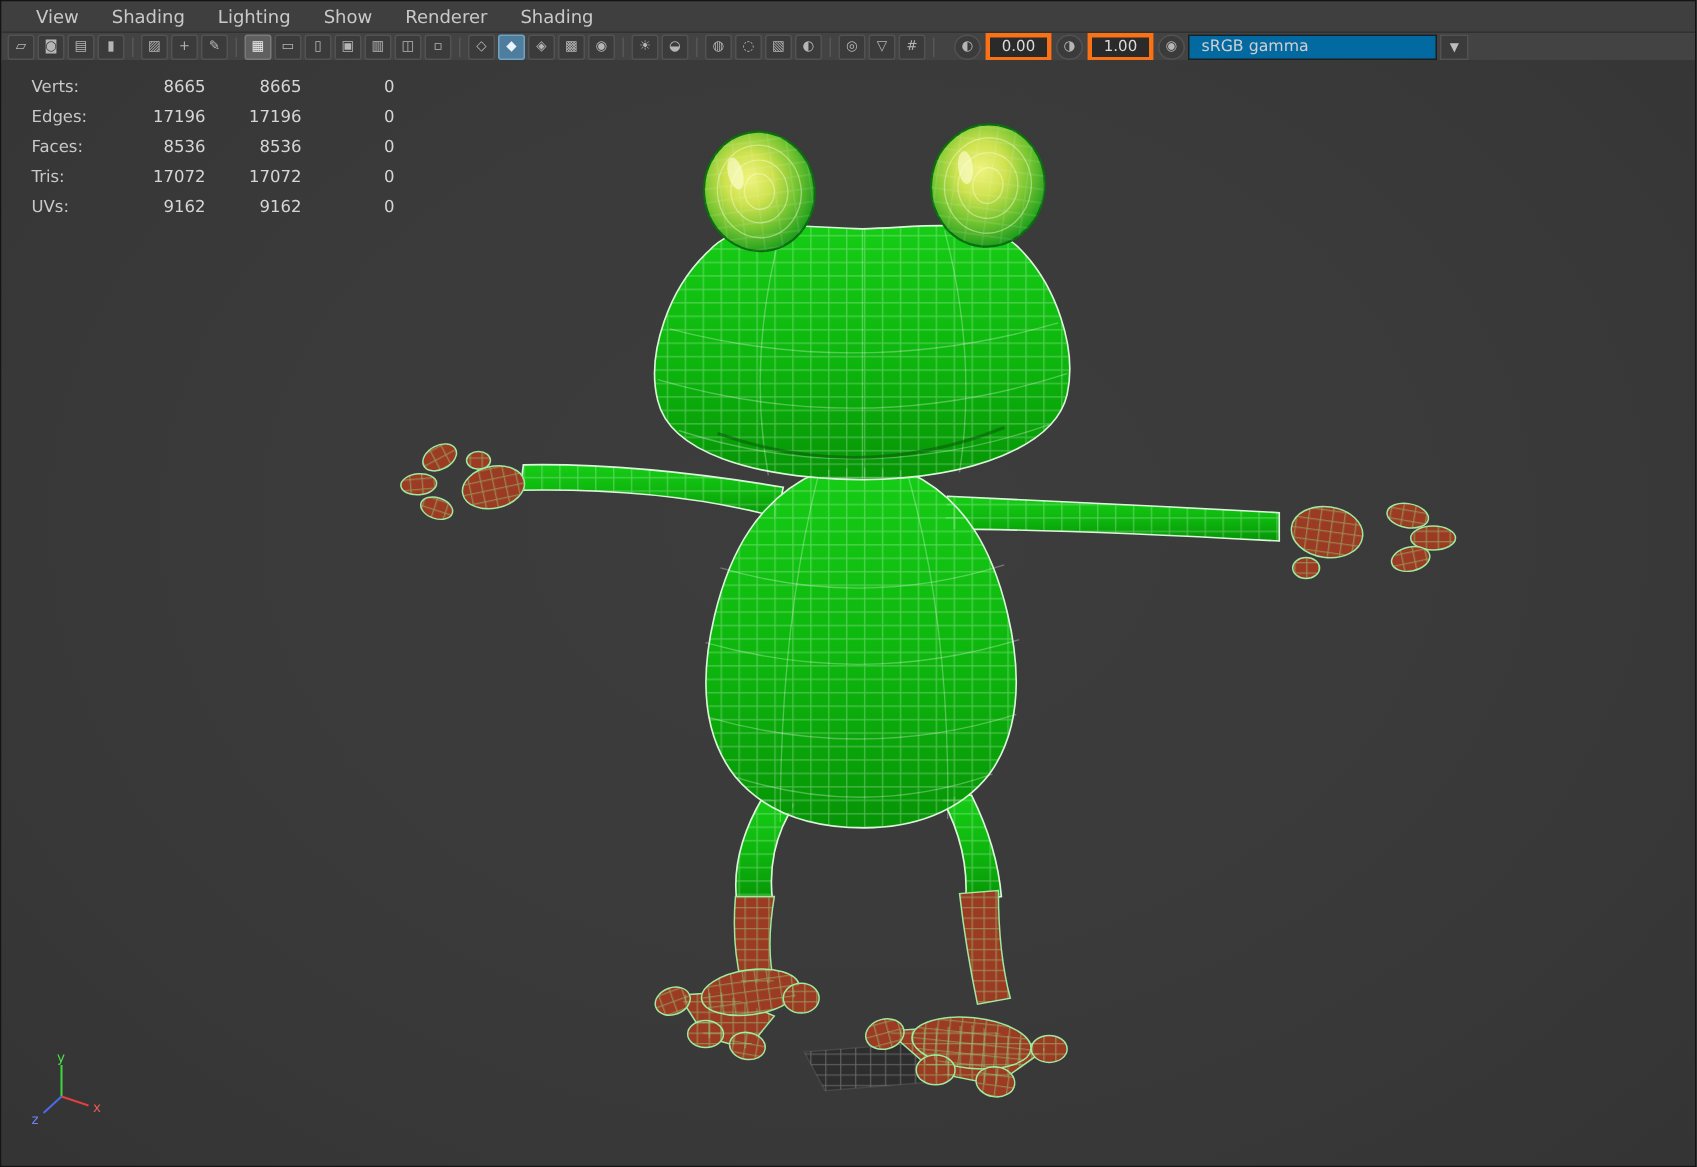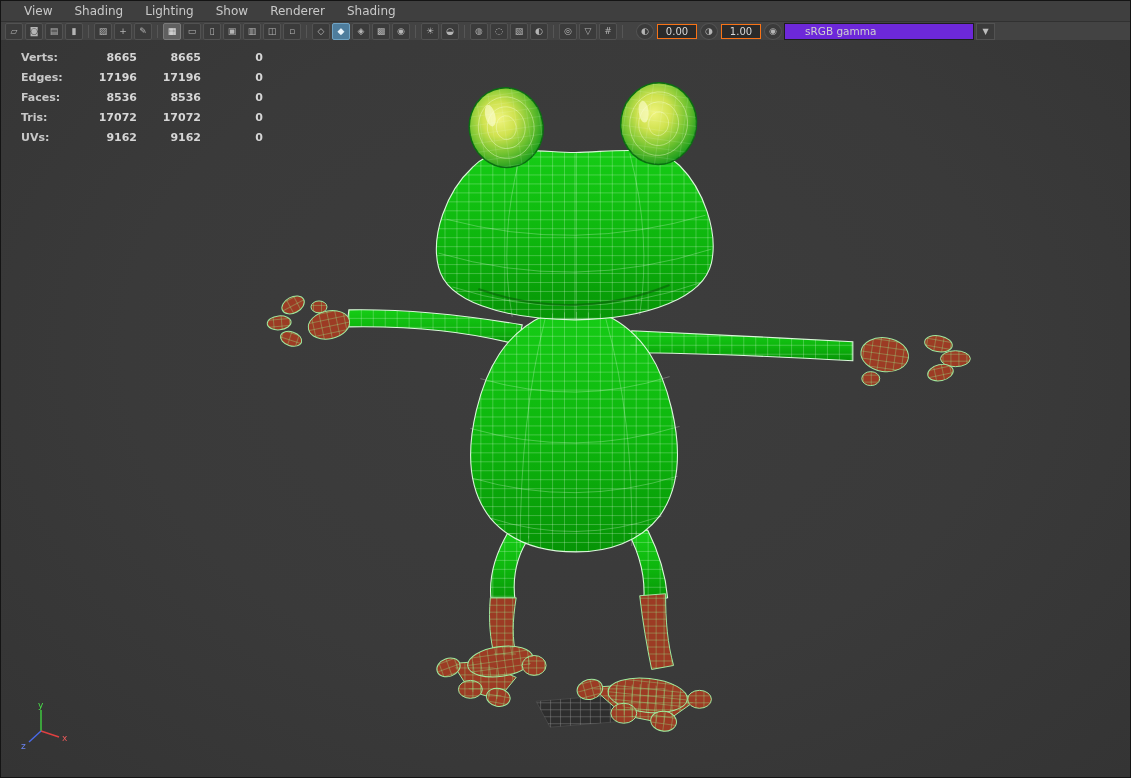--- a/index.html
+++ b/index.html
@@ -28,42 +28,42 @@
   .ticon{
     width:16px;height:15px;background:#3b3b3b;border:1px solid #525252;border-radius:2px;
     color:#b5b5b5;font-size:9px;line-height:13px;text-align:center;
     display:inline-flex;align-items:center;justify-content:center;flex:0 0 auto;cursor:default;
   }
   .ticon.round{border-radius:50%;}
   .ticon.active{background:#606060;border-color:#7a7a7a;color:#ececec;}
   .ticon.active-blue{background:#4e7d9d;border-color:#6fa3c4;color:#eaf4fb;}
   .tsep{width:1px;height:13px;background:#565656;margin:0 3px;flex:0 0 auto;}
   .tfield{
-    width:38px;height:13px;background:#2a2a2a;border:1px solid #f97316;color:#d9d9d9;
+    width:38px;height:13px;background:#2a2a2a;border:3px solid #f97316;color:#d9d9d9;
     font-family:"DejaVu Sans",sans-serif;font-size:10px;text-align:center;margin:0 3px;padding:0;
   }
   .vt{
-    min-width:148px;height:15px;background:#6d28d9;border:1px solid #1e1e1e;color:#cfcfcf;
-    font-size:10.5px;line-height:15px;padding:0 20px;margin-left:2px;
+    min-width:148px;height:15px;background:#0369a1;border:1px solid #1e1e1e;color:#cfcfcf;
+    font-size:10.5px;line-height:15px;padding:0 8px;margin-left:2px;
   }
   .vt-arrow{
     width:17px;height:15px;background:#3b3b3b;border:1px solid #525252;color:#bdbdbd;
     font-size:8px;display:flex;align-items:center;justify-content:center;margin-left:2px;
   }
   .expgroup{display:flex;align-items:center;margin-left:10px;}
 
   
   .viewport{
     position:absolute;top:39px;left:0;right:0;bottom:0;
     background:radial-gradient(ellipse at 50% 42%, #3d3d3d 0%, #3a3a3a 55%, #343434 100%);
   }
   .viewport svg.scene{position:absolute;inset:0;width:100%;height:100%;}
 
   
-  .hud{position:absolute;top:8px;left:20px;color:#c8c8c8;font-size:11px;font-weight:bold;}
+  .hud{position:absolute;top:8px;left:20px;color:#c8c8c8;font-size:11px;font-weight:normal;}
   .hud-row{display:grid;grid-template-columns:52px 64px 64px 62px;line-height:20px;}
   .hud-row .hl{text-align:left;}
   .hud-row .hv{text-align:right;color:#d6d6d6;}
 
   
   .camera-label{
     position:absolute;left:0;right:0;bottom:14px;text-align:center;
     color:#cfcfcf;font-size:11px;font-weight:bold;letter-spacing:0.3px;
   }
 

